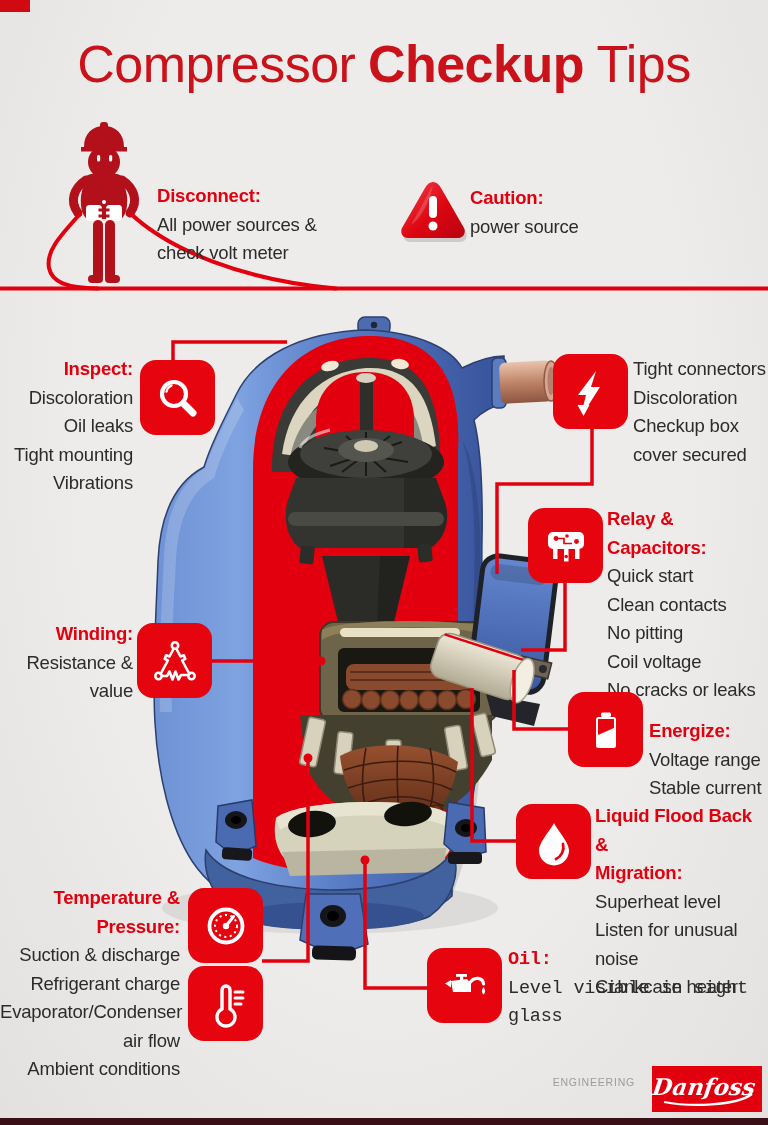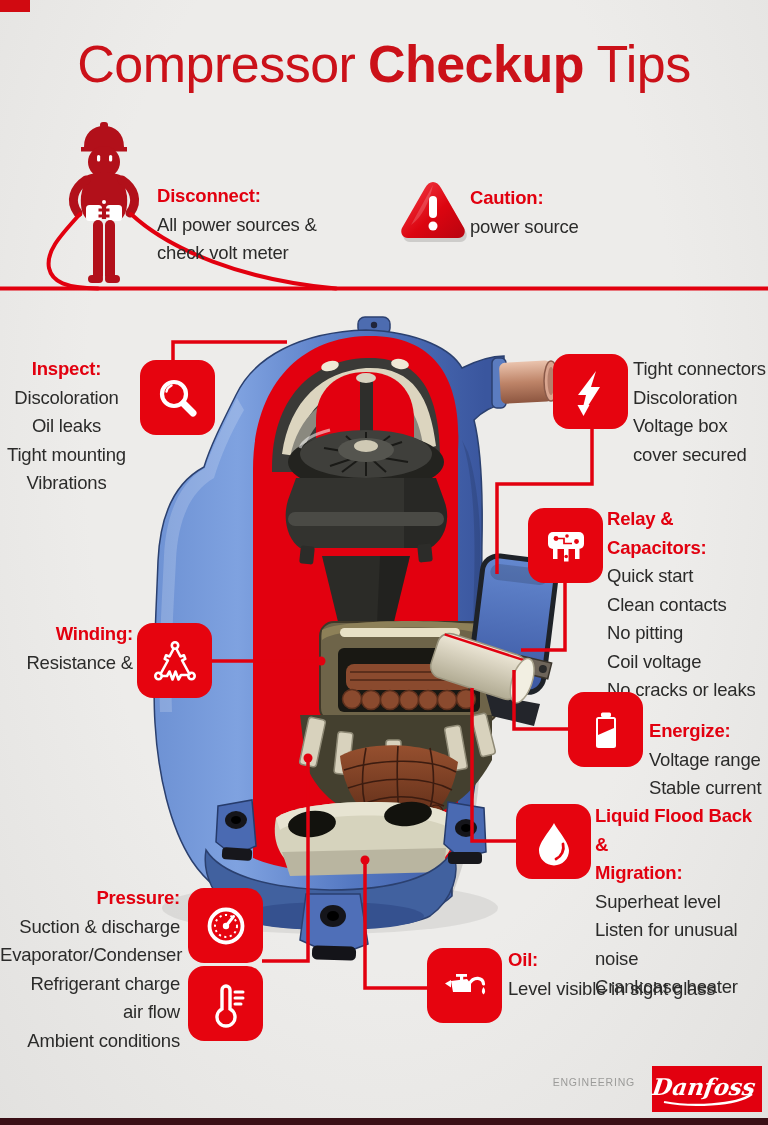--- a/index.html
+++ b/index.html
@@ -283,38 +283,38 @@
   </g>
 </svg>
 
 <div class="tile" style="left:140px;top:360px;">
   <svg width="48" height="48" viewBox="0 0 48 48">
     <circle cx="20" cy="20" r="12" stroke="#fff" stroke-width="4.2" fill="none"></circle>
     <path d="M12.5,17.5 a9,9 0 0 1 5,-6" stroke="#fff" stroke-width="2.4" fill="none" stroke-linecap="round"></path>
     <line x1="29.5" y1="29.5" x2="39" y2="39" stroke="#fff" stroke-width="7" stroke-linecap="round"></line>
   </svg>
 </div>
-<div class="abs co-text ra" style="left:0;top:355px;width:133px;text-align:center;">
+<div class="abs co-text ra" style="left:0;top:355px;width:133px;">
   <div class="co-title">Inspect:</div>
   <div>Discoloration</div>
   <div>Oil leaks</div>
   <div>Tight mounting</div>
   <div>Vibrations</div>
 </div>
 
 <div class="tile" style="left:553px;top:354px;">
   <svg width="48" height="48" viewBox="0 0 48 48">
     <path d="M29,3 L11,27 H19 L15.5,41 L19,41 L33,19 H24 Z" fill="#fff"></path>
     <polygon points="10.5,37 22.5,37 16.5,48" fill="#fff"></polygon>
   </svg>
 </div>
 <div class="abs co-text" style="left:633px;top:355px;width:135px;">
   <div>Tight connectors</div>
   <div>Discoloration</div>
-  <div>Voltage box</div>
+  <div>Checkup box</div>
   <div>cover secured</div>
 </div>
 
 <div class="tile" style="left:528px;top:508px;">
   <svg width="48" height="48" viewBox="0 0 48 48">
     <rect x="6" y="10" width="36" height="17" rx="5" fill="#fff"></rect>
     <rect x="11" y="27" width="4.5" height="10" fill="#fff"></rect>
     <rect x="22" y="27" width="4.5" height="12.5" fill="#fff"></rect>
     <rect x="33" y="27" width="4.5" height="10" fill="#fff"></rect>
     <g stroke="#E6040F" stroke-width="1.7" fill="none">
@@ -343,20 +343,21 @@
       <path d="M11,39 H16 l2.5,-4.5 3,8 3,-8 3,8 2.5,-4.5 H37"></path>
       <circle cx="24" cy="8.5" r="3.2"></circle>
       <circle cx="7.5" cy="39" r="3.2"></circle>
       <circle cx="40.5" cy="39" r="3.2"></circle>
     </g>
   </svg>
 </div>
 <div class="abs co-text ra" style="left:0;top:620px;width:133px;">
   <div class="co-title">Winding:</div>
   <div>Resistance &amp;</div>
+  <div>value</div>
 </div>
 
 <div class="tile" style="left:568px;top:692px;">
   <svg width="48" height="48" viewBox="0 0 48 48">
     <rect x="19" y="6.5" width="10" height="4.5" rx="1.5" fill="#fff"></rect>
     <rect x="14" y="11" width="20" height="31" rx="2.5" fill="#fff"></rect>
     <path d="M16,13 H32 V22 L16,29 Z" fill="#E6040F"></path>
   </svg>
 </div>
 <div class="abs co-text" style="left:649px;top:690px;width:120px;margin-top:27px;">
@@ -392,41 +393,42 @@
   <svg width="48" height="48" viewBox="0 0 48 48">
     <path d="M20,10 a4,4 0 0 1 8,0 V29 a9,9 0 1 1 -8,0 Z" stroke="#fff" stroke-width="3.4" fill="none"></path>
     <g stroke="#fff" stroke-width="3" stroke-linecap="round">
       <line x1="33" y1="12" x2="41" y2="12"></line>
         <line x1="33" y1="18" x2="41" y2="18"></line>
         <line x1="33" y1="24" x2="39" y2="24"></line>
     </g>
   </svg>
 </div>
 <div class="abs co-text ra" style="left:0;top:884px;width:180px;">
+  <div class="co-title">Temperature &amp;</div>
   <div class="co-title">Pressure:</div>
   <div>Suction &amp; discharge</div>
+  <div>Refrigerant charge</div>
   <div>Evaporator/Condenser</div>
-  <div>Refrigerant charge</div>
   <div>air flow</div>
   <div>Ambient conditions</div>
 </div>
 
 <div class="tile" style="left:427px;top:948px;">
   <svg width="48" height="48" viewBox="0 0 48 48">
     <g fill="#fff">
       <polygon points="4,21.5 10,18 10,25.5"></polygon>
       <path d="M10,19 L26,17 L30,22 L30,30 L12,30 Z"></path>
       <rect x="15" y="12" width="11" height="2.8"></rect>
       <rect x="19" y="14" width="3.2" height="4"></rect>
     </g>
     <path d="M28,22 C33,13.5 42,15.5 42.5,22" stroke="#fff" stroke-width="3.2" fill="none" stroke-linecap="round"></path>
     <path d="M42.5,25 c2.2,3.2 2.2,5.5 0,7.5 c-2.2,-2 -2.2,-4.3 0,-7.5" fill="#fff"></path>
   </svg>
 </div>
-<div class="abs co-text" style="left:508px;top:946px;width:260px;">
+<div class="abs co-text" style="left:508px;top:946px;width:260px;font-family:Liberation Mono, monospace;">
   <div class="co-title">Oil:</div>
   <div>Level visible in sight glass</div>
 </div>
 
 <div id="footer-text" class="abs">
   <div class="eng">ENGINEERING</div>
   <div class="tom">TOMORROW</div>
 </div>
 <div id="danfoss-logo" class="abs">
   <svg width="110" height="46" viewBox="0 0 110 46">

